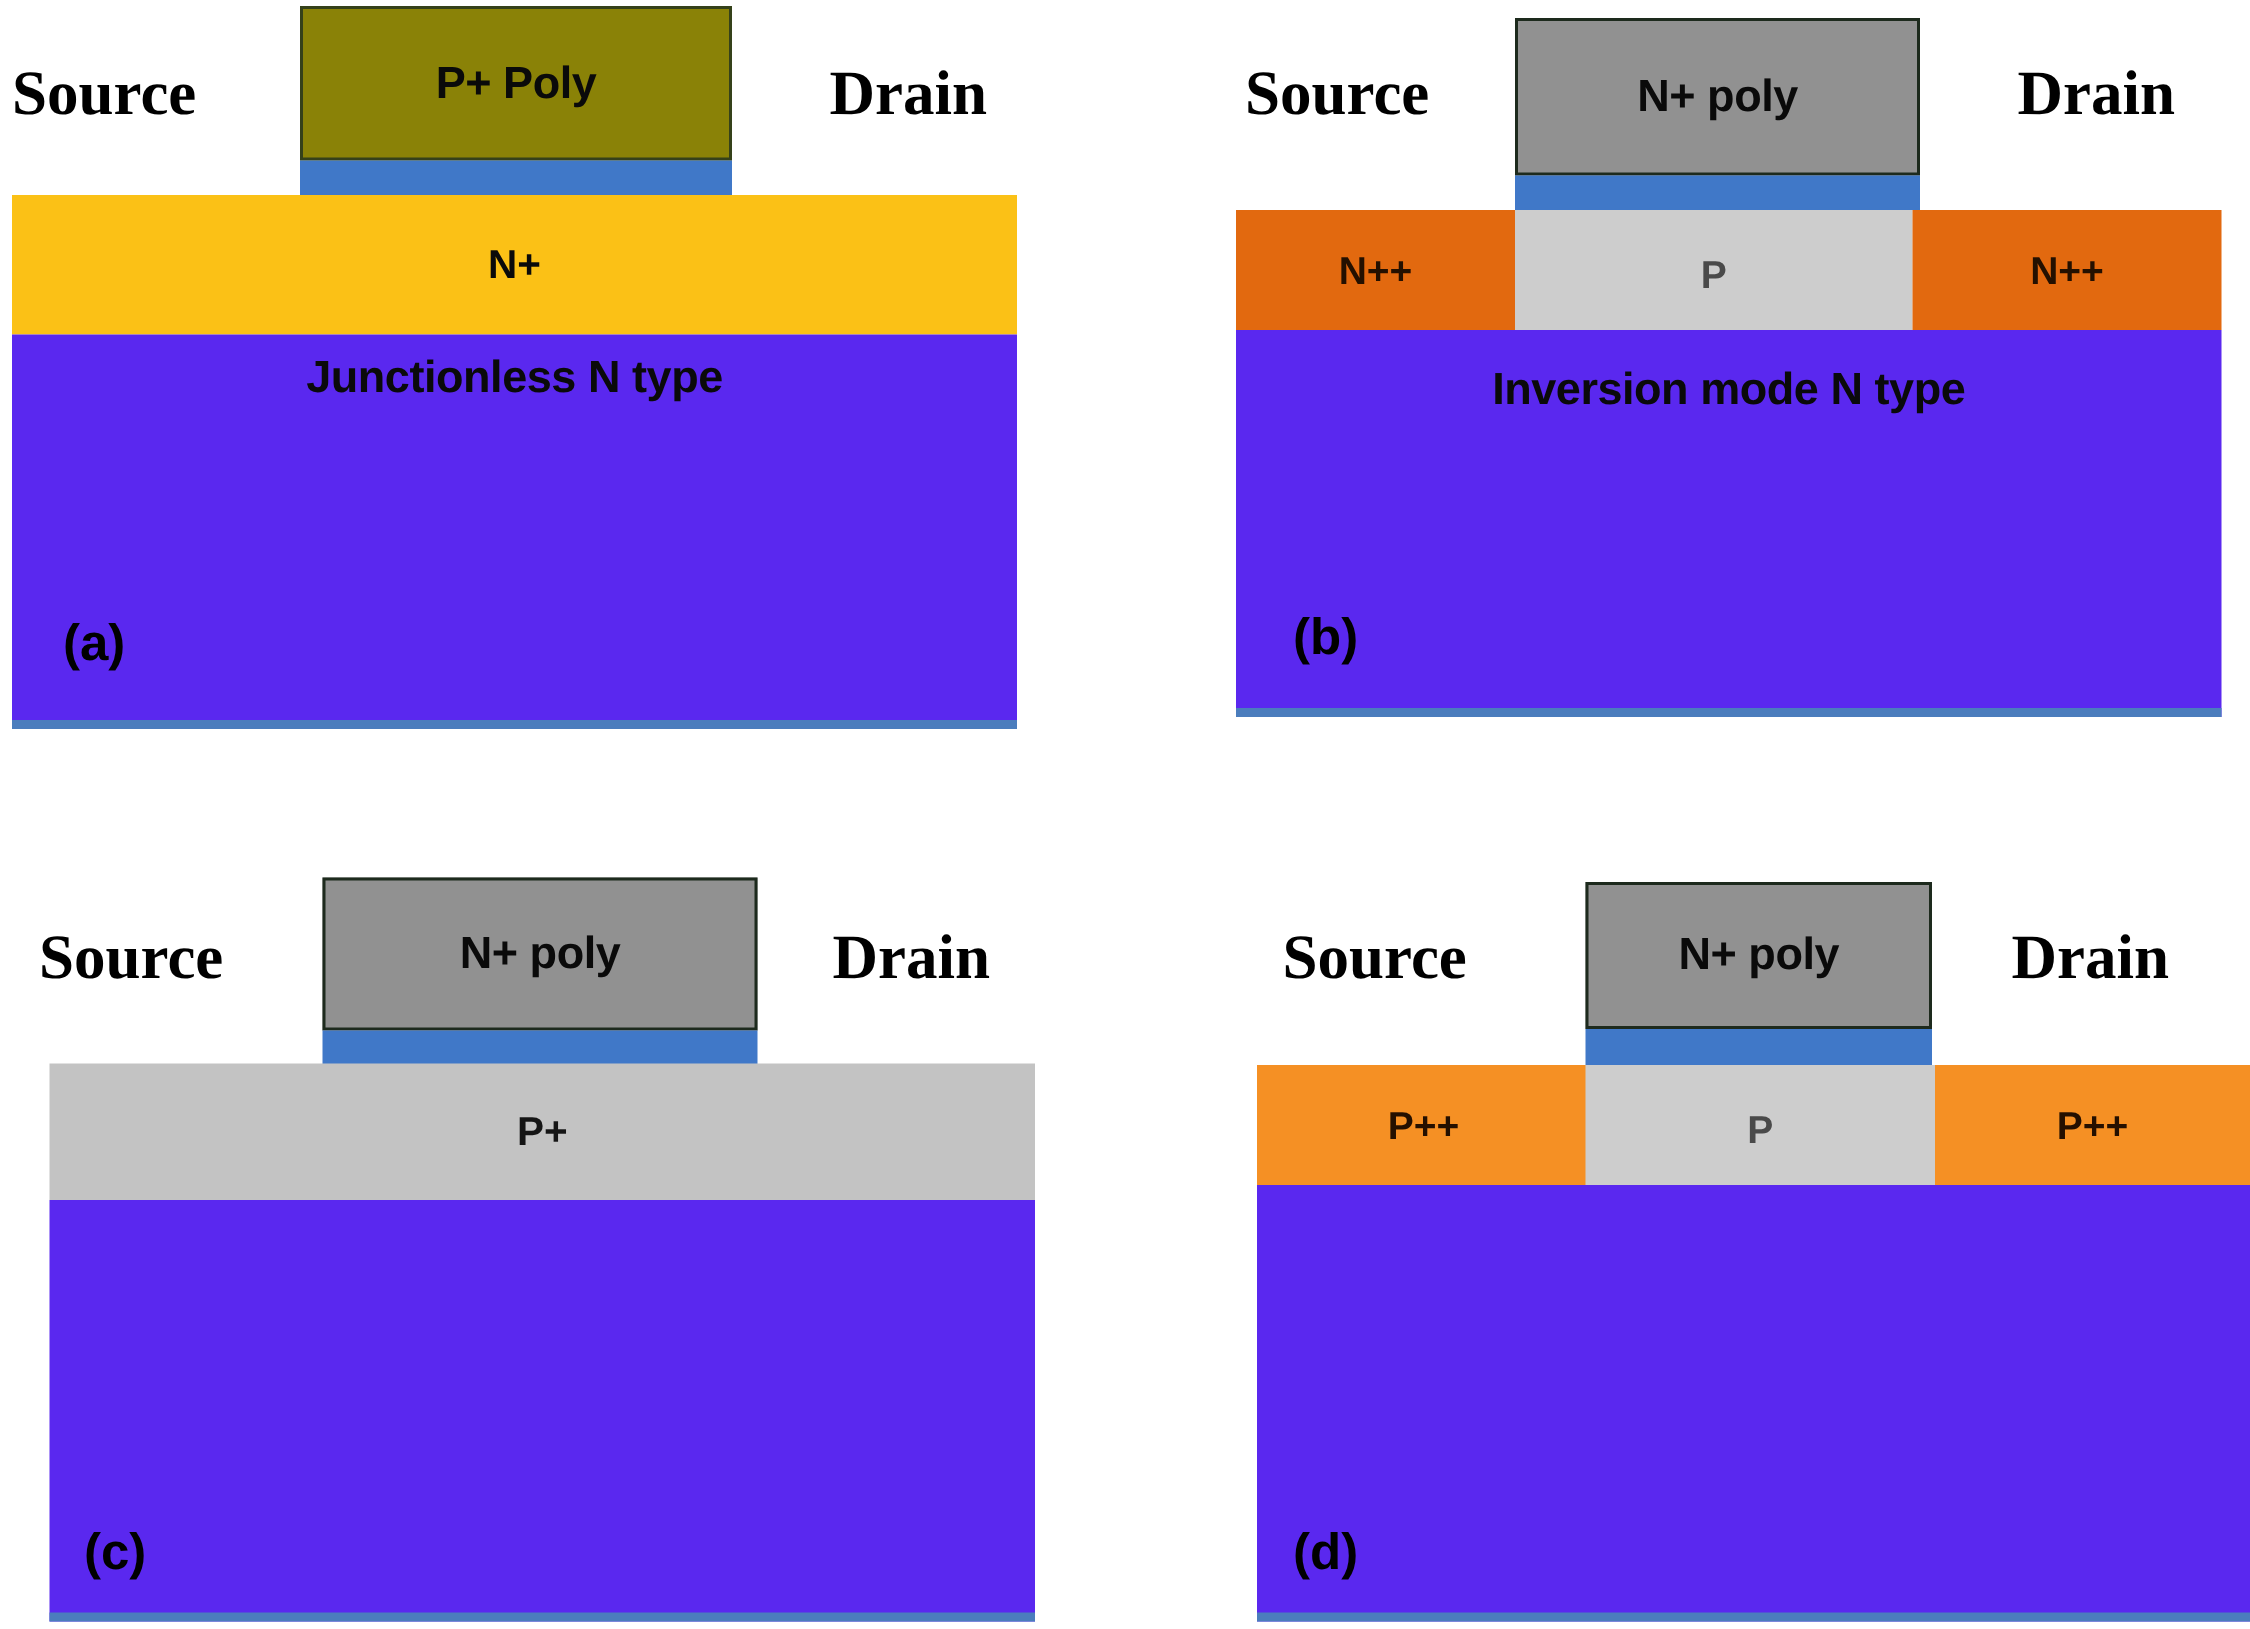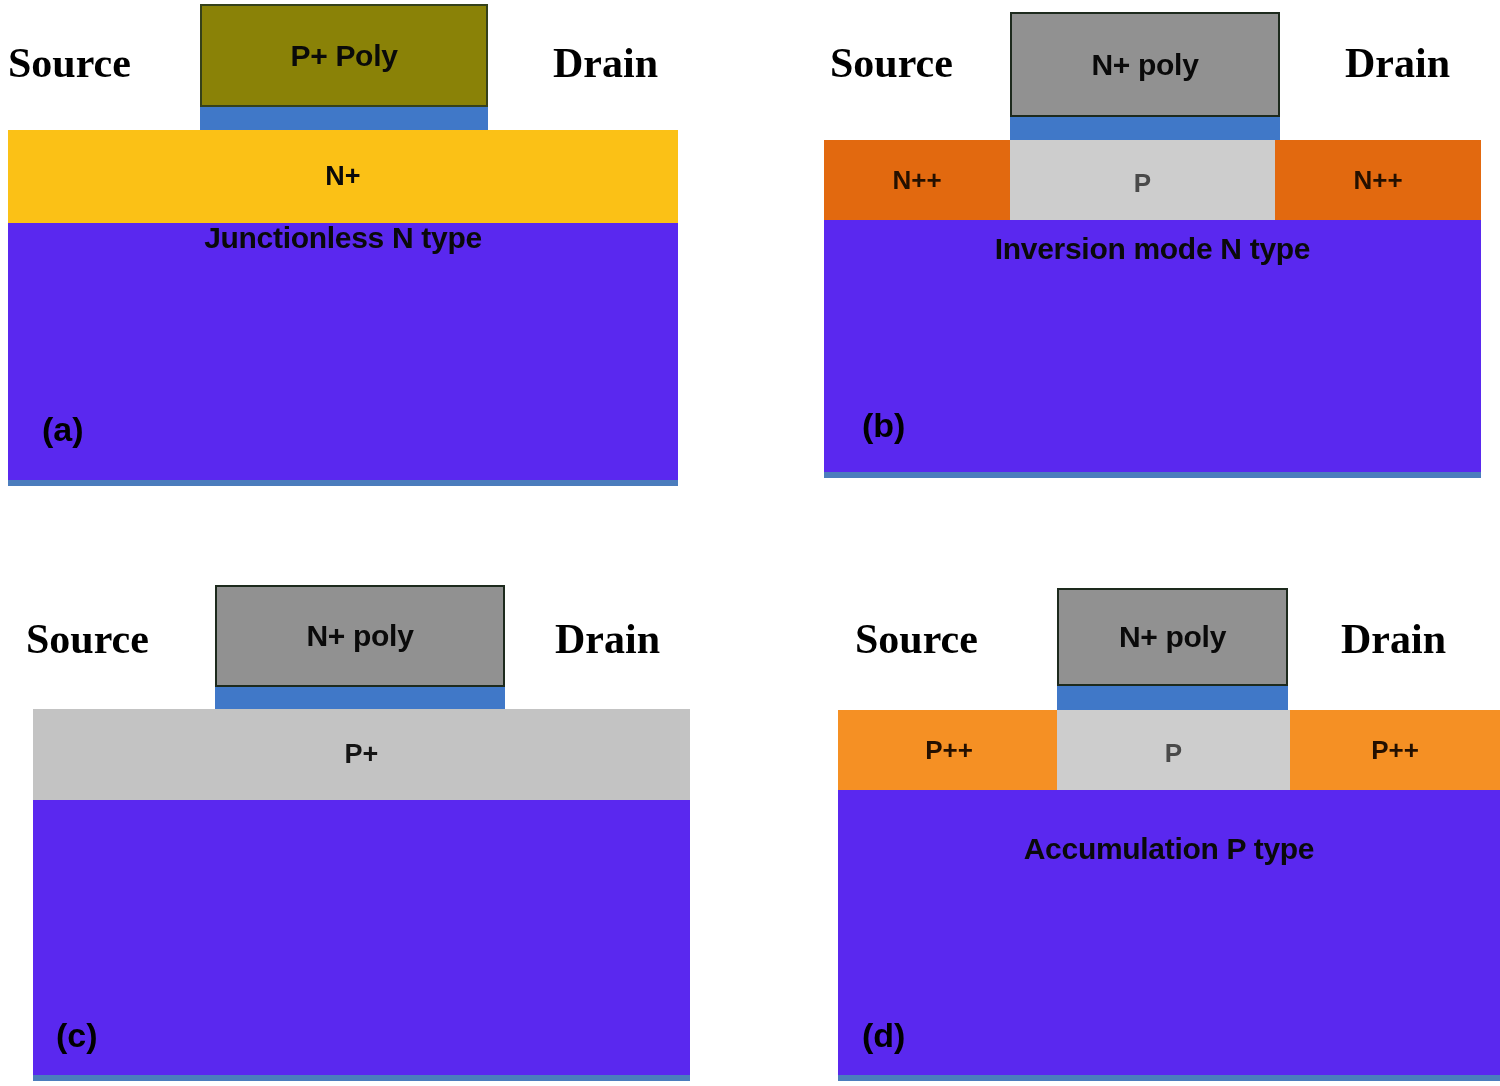--- a/index.html
+++ b/index.html
@@ -37,20 +37,21 @@
   }
 
   
   .substrate {
     background: #5a28ef;
     align-items: flex-start;
     justify-content: center;
   }
   .substrate .blk-label {
     font-size: 30px;
+    padding-top: 14px;
     letter-spacing: -0.3px;
   }
   .sub-strip {
     position: absolute;
     left: 0;
     right: 0;
     bottom: 0;
     height: 6px;
     background: #4b7dbd;
   }
@@ -179,21 +180,21 @@
 
   <div class="blk region-channel" style="left:1010px; top:140px; width:265px; height:86px;">
     <span class="blk-label">P</span>
   </div>
 
   <div class="blk region-npp" style="left:1275px; top:140px; width:206px; height:80px;">
     <span class="blk-label">N++</span>
   </div>
 
   <div class="blk substrate" style="left:824px; top:220px; width:657px; height:258px;">
-    <span class="blk-label" style="padding-top:14px;">Inversion mode N type</span>
+    <span class="blk-label" style="padding-top:25px;">Inversion mode N type</span>
     <div class="sub-strip"></div>
   </div>
 
   <div class="fig-letter" style="left:862px; top:408px;">(b)</div>
 </div>
 
 <div class="panel">
 
   <div class="terminal" style="left:26px; top:618px;">Source</div>
 
@@ -234,18 +235,17 @@
 
   <div class="blk region-channel" style="left:1057px; top:710px; width:233px; height:86px;">
     <span class="blk-label">P</span>
   </div>
 
   <div class="blk region-ppp" style="left:1290px; top:710px; width:210px; height:80px;">
     <span class="blk-label">P++</span>
   </div>
 
   <div class="blk substrate" style="left:838px; top:790px; width:662px; height:291px;">
-    <span class="blk-label" style="padding-top:44px;">Accumulation P type</span>
     <div class="sub-strip"></div>
   </div>
 
   <div class="fig-letter" style="left:862px; top:1018px;">(d)</div>
 </div>
 
 </body></html>

